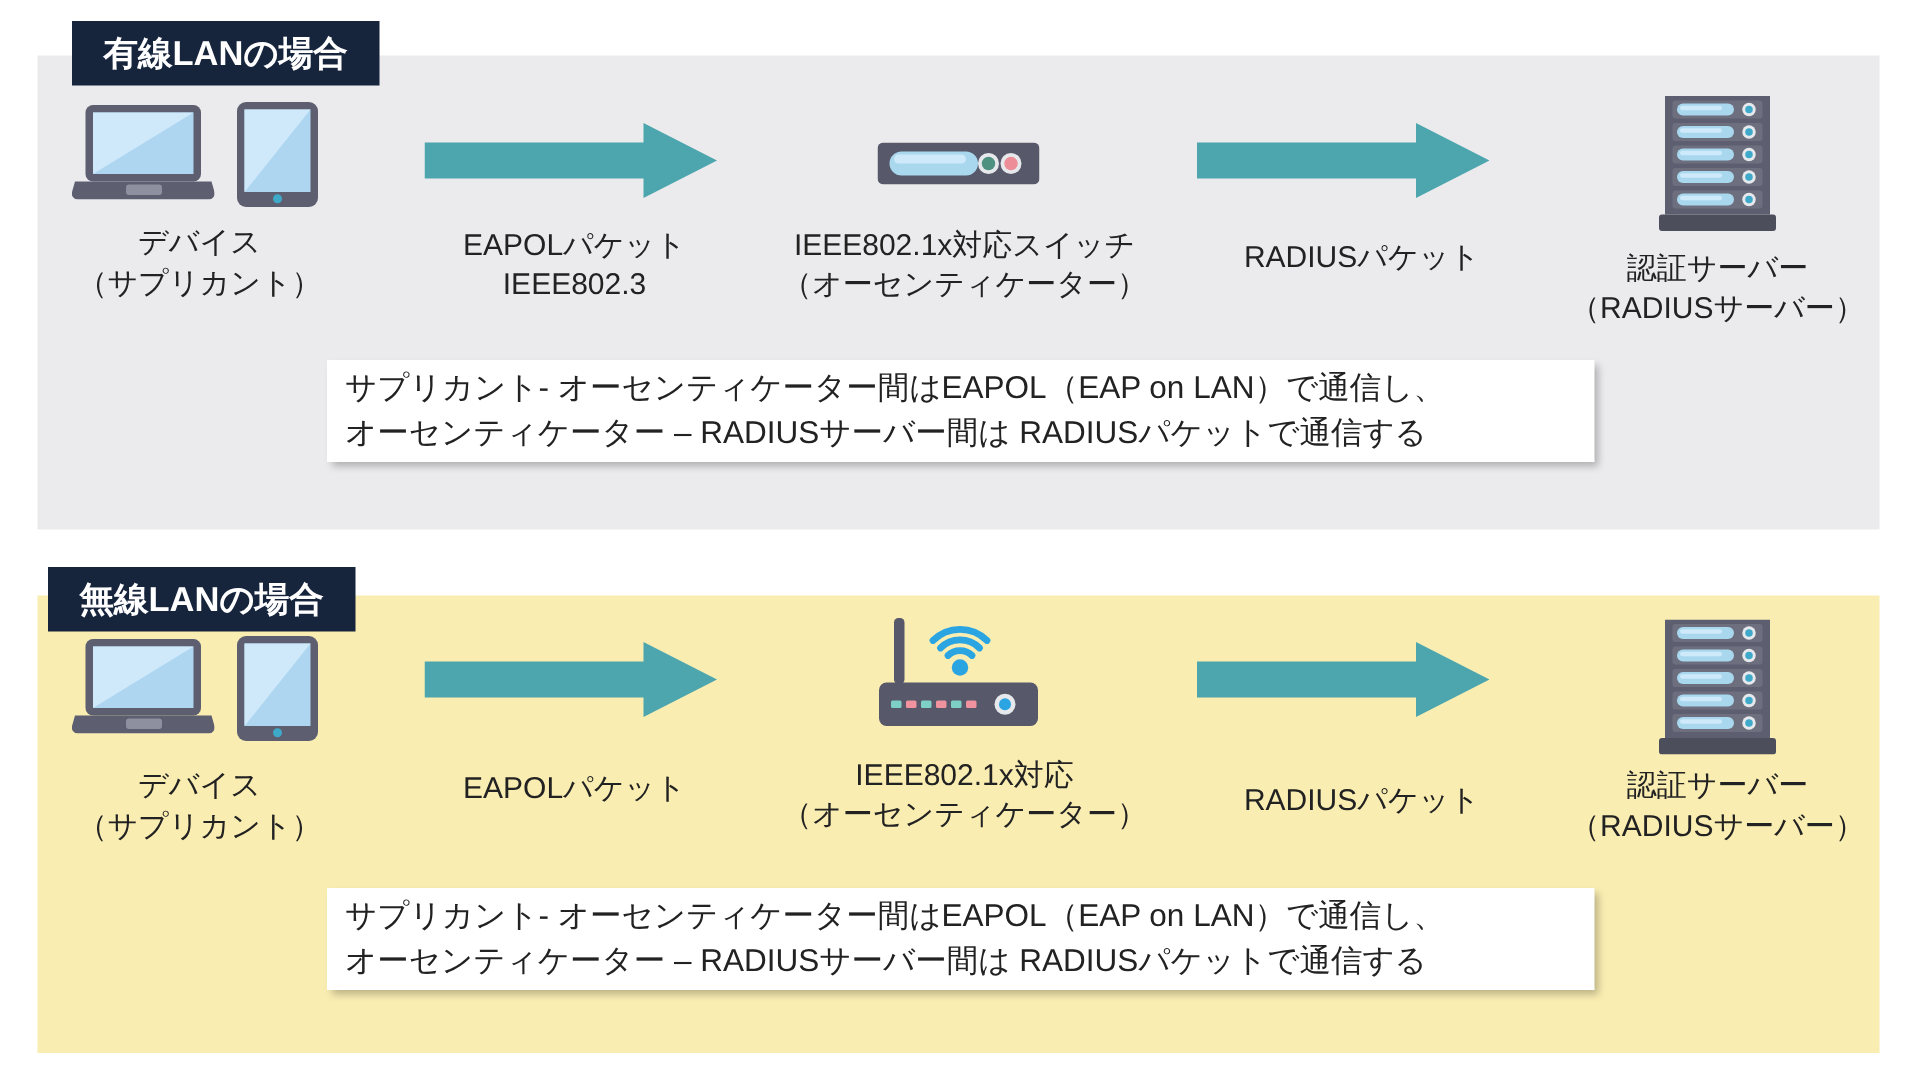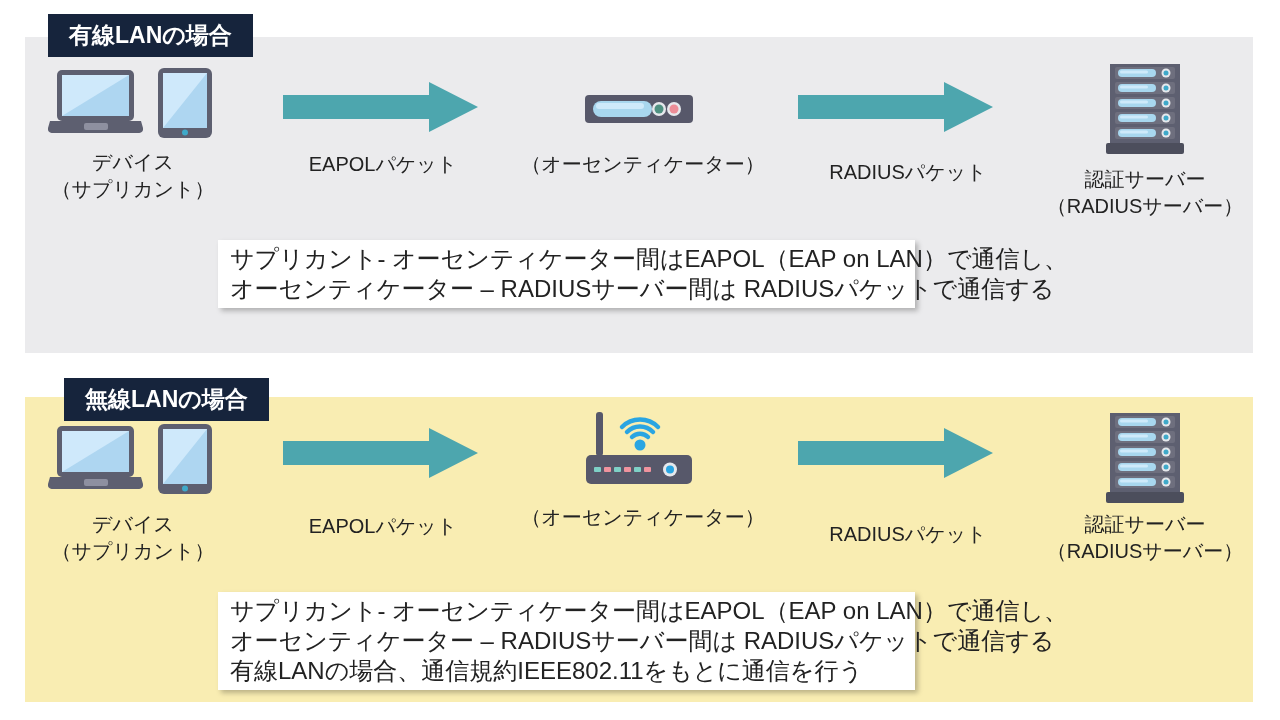--- a/index.html
+++ b/index.html
@@ -17,22 +17,22 @@
   .tag{position:absolute;height:43px;line-height:43px;padding:0 21px;
        background:var(--header-bg);color:#ffffff;font-size:23px;font-weight:bold;
        white-space:nowrap;}
   .lbl{position:absolute;text-align:center;font-size:20px;line-height:26px;
        white-space:nowrap;color:var(--text);}
   .lbl.lh27{line-height:27px;}
   .icon{position:absolute;}
   .arrow-shape{fill:var(--arrow-teal);}
   .slate{fill:var(--icon-slate);}
   .slate2{fill:var(--icon-slate2);}
-  .note{position:absolute;width:697px;box-sizing:border-box;background:var(--note-bg);
-        padding:4px 12px;font-size:24px;line-height:30px;white-space:nowrap;
+  .note{position:absolute;width:845px;box-sizing:border-box;background:var(--note-bg);
+        padding:4px 12px;font-size:21px;line-height:30px;white-space:nowrap;
         box-shadow:3px 3px 5px rgba(0,0,0,0.25);}
   .note p{margin:0;padding:0;}
 </style>
 </head>
 <body>
 
 <div id="page">
 
   <div class="section-bg bg-gray" style="left:25px;top:37px;width:1228px;height:316px;"></div>
 
@@ -54,32 +54,34 @@
   <div class="lbl lh27" style="left:33px;top:149px;width:200px;">
     <div>デバイス</div>
     <div>（サプリカント）</div>
   </div>
 
   <svg class="icon" style="left:283px;top:82px;" width="195" height="50" viewBox="0 0 195 50">
     <polygon class="arrow-shape" points="0,13 146,13 146,0 195,25 146,50 146,37 0,37"></polygon>
   </svg>
   <div class="lbl" style="left:283px;top:151px;width:200px;">
     <div>EAPOLパケット</div>
+    <div>IEEE802.3</div>
   </div>
 
   <svg class="icon" style="left:585px;top:95px;" width="108" height="28" viewBox="0 0 108 28">
     <rect width="108" height="28" rx="4" class="slate2"></rect>
     <rect x="8" y="6" width="59" height="16" rx="8" fill="#a8d7ee"></rect>
     <rect x="11" y="8" width="48" height="6" rx="3" fill="#ceeafa"></rect>
     <circle cx="74" cy="14" r="7" fill="#e6e8ec"></circle>
       <circle cx="74" cy="14" r="4.5" fill="#4f9181"></circle>
     <circle cx="89" cy="14" r="7" fill="#e6e8ec"></circle>
       <circle cx="89" cy="14" r="4.5" fill="#ec8d97"></circle>
   </svg>
   <div class="lbl" style="left:503px;top:151px;width:280px;">
+    <div>IEEE802.1x対応スイッチ</div>
     <div>（オーセンティケーター）</div>
   </div>
 
   <svg class="icon" style="left:798px;top:82px;" width="195" height="50" viewBox="0 0 195 50">
     <polygon class="arrow-shape" points="0,13 146,13 146,0 195,25 146,50 146,37 0,37"></polygon>
   </svg>
   <div class="lbl" style="left:808px;top:159px;width:200px;">RADIUSパケット</div>
 
   <svg class="icon" style="left:1105px;top:64px;" width="80" height="90" viewBox="0 0 80 90">
     <rect x="5" y="0" width="70" height="79" class="slate"></rect>
@@ -125,21 +127,21 @@
     <div>（RADIUSサーバー）</div>
   </div>
 
   <div class="note" style="left:218px;top:240px;">
     <p>サプリカント- オーセンティケーター間はEAPOL（EAP on LAN）で通信し、</p>
     <p>オーセンティケーター – RADIUSサーバー間は RADIUSパケットで通信する</p>
   </div>
 
   <div class="section-bg bg-yellow" style="left:25px;top:397px;width:1228px;height:305px;"></div>
 
-  <div class="tag" style="left:64px;top:378px;">無線LANの場合</div>
+  <div class="tag" style="left:32px;top:378px;">無線LANの場合</div>
 
   <svg class="icon" style="left:48px;top:426px;" width="95" height="63" viewBox="0 0 95 63">
     <rect x="9" y="0" width="77" height="51" rx="5" class="slate"></rect>
     <rect x="14" y="5" width="67" height="41" fill="#aed6f1"></rect>
     <polygon points="14,46 14,5 81,5" fill="#cfe9fb"></polygon>
     <path d="M2,51 L93,51 L95,58 A4,4 0 0 1 91,63 L4,63 A4,4 0 0 1 0,58 Z" class="slate"></path>
     <rect x="36" y="53" width="24" height="7" rx="2" fill="#8e90a0"></rect>
   </svg>
   <svg class="icon" style="left:158px;top:424px;" width="54" height="70" viewBox="0 0 54 70">
     <rect x="0" y="0" width="54" height="70" rx="6" class="slate"></rect>
@@ -171,20 +173,21 @@
     <rect x="8" y="58" width="7" height="5" rx="1" fill="#7ed0c6"></rect>
     <rect x="18" y="58" width="7" height="5" rx="1" fill="#f0939e"></rect>
     <rect x="28" y="58" width="7" height="5" rx="1" fill="#7ed0c6"></rect>
     <rect x="38" y="58" width="7" height="5" rx="1" fill="#f0939e"></rect>
     <rect x="48" y="58" width="7" height="5" rx="1" fill="#7ed0c6"></rect>
     <rect x="58" y="58" width="7" height="5" rx="1" fill="#f0939e"></rect>
     <circle cx="84" cy="60.5" r="7" fill="#e6e8ec"></circle>
       <circle cx="84" cy="60.5" r="4" fill="#2aa5e2"></circle>
   </svg>
   <div class="lbl" style="left:503px;top:504px;width:280px;">
+    <div>IEEE802.1x対応</div>
     <div>（オーセンティケーター）</div>
   </div>
 
   <svg class="icon" style="left:798px;top:428px;" width="195" height="50" viewBox="0 0 195 50">
     <polygon class="arrow-shape" points="0,13 146,13 146,0 195,25 146,50 146,37 0,37"></polygon>
   </svg>
   <div class="lbl" style="left:808px;top:521px;width:200px;">RADIUSパケット</div>
 
   <svg class="icon" style="left:1105px;top:413px;" width="80" height="90" viewBox="0 0 80 90">
     <rect x="5" y="0" width="70" height="79" class="slate"></rect>
@@ -226,16 +229,15 @@
     </g>
   </svg>
   <div class="lbl lh27" style="left:1045px;top:511px;width:200px;">
     <div>認証サーバー</div>
     <div>（RADIUSサーバー）</div>
   </div>
 
   <div class="note" style="left:218px;top:592px;">
     <p>サプリカント- オーセンティケーター間はEAPOL（EAP on LAN）で通信し、</p>
     <p>オーセンティケーター – RADIUSサーバー間は RADIUSパケットで通信する</p>
-    <p>有線LANの場合、通信規約IEEE802.11をもとに通信を行う</p>
   </div>
 
 </div>
 
 </body></html>

